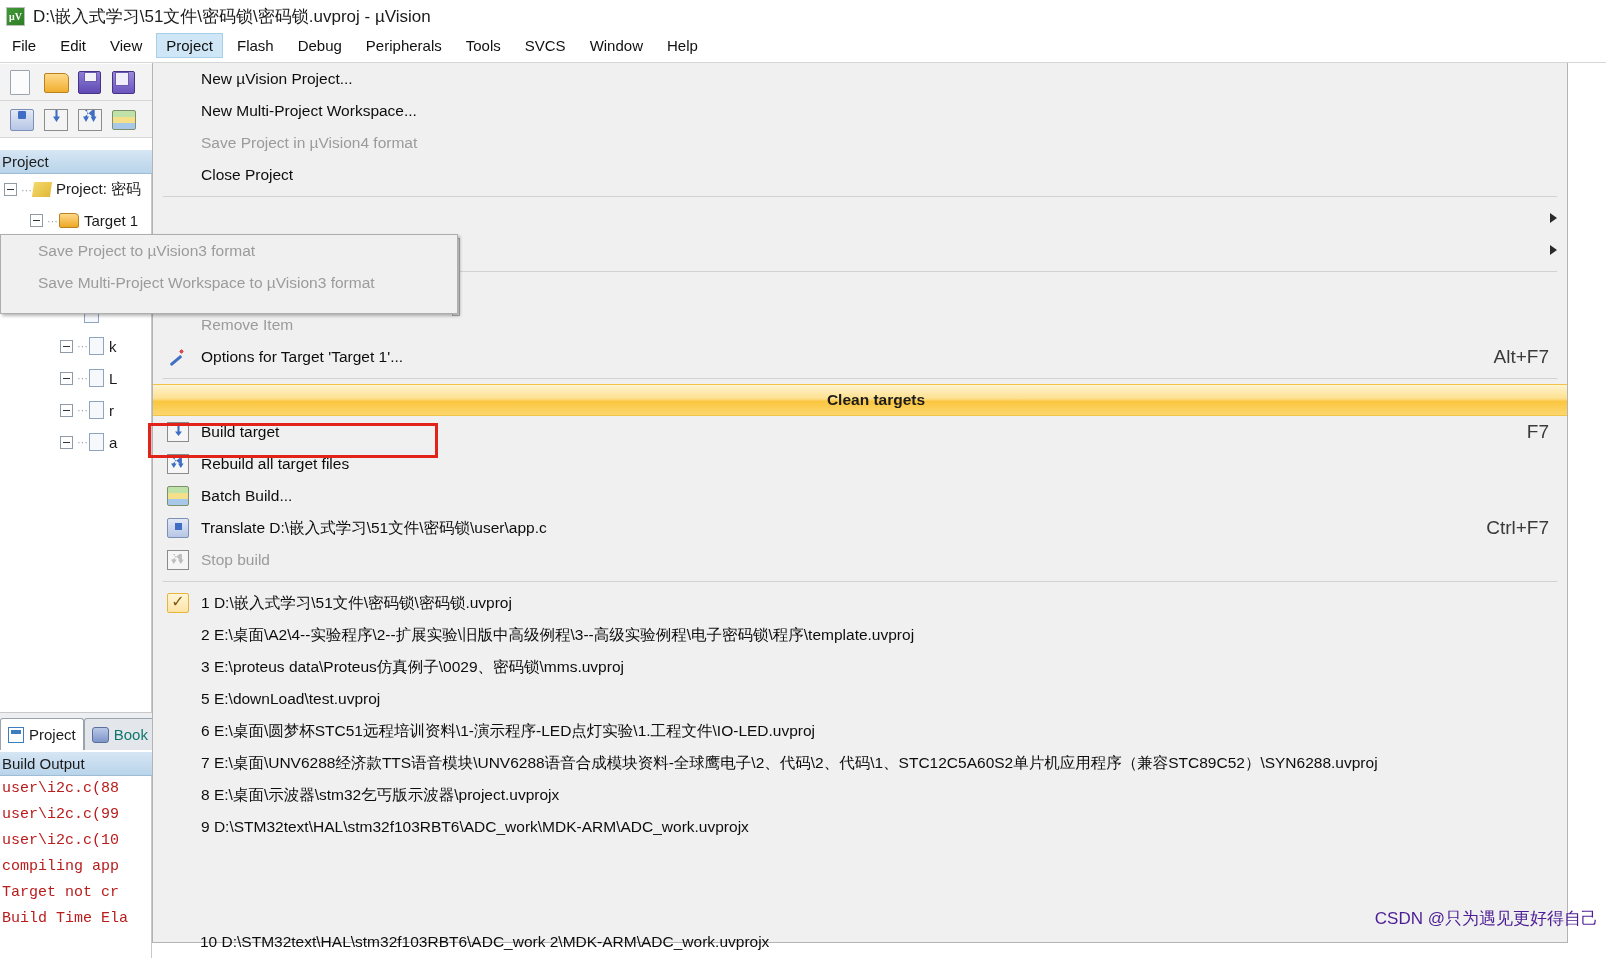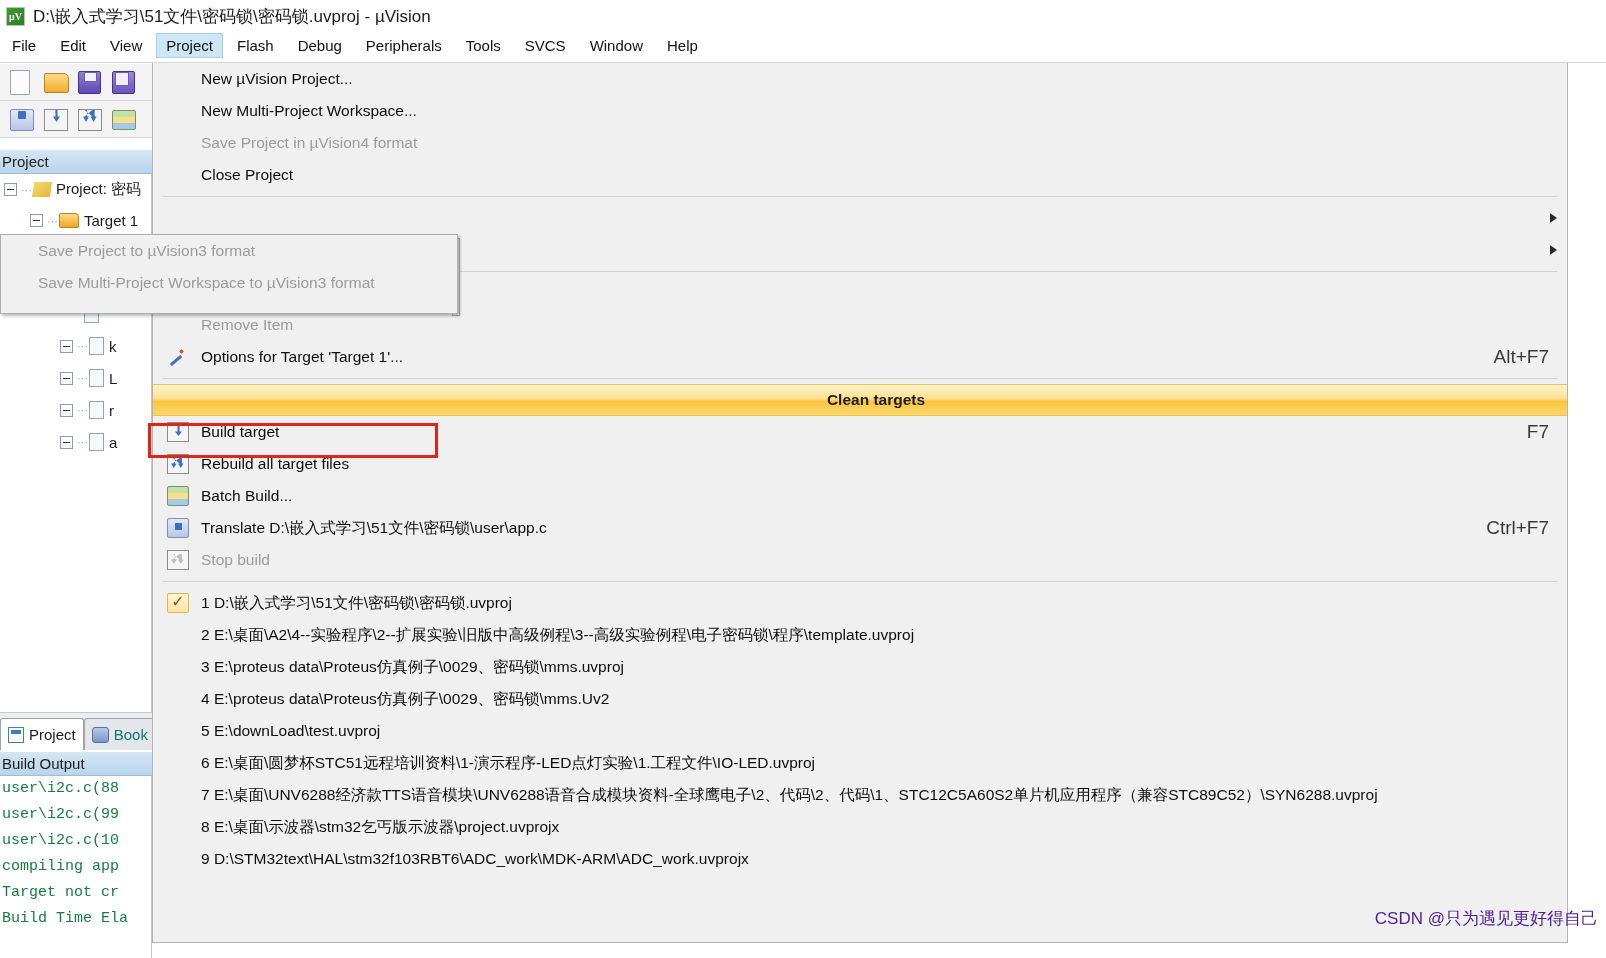--- a/index.html
+++ b/index.html
@@ -172,21 +172,21 @@
     background: linear-gradient(#ffd98a,#eda824);
     border: 1px solid #b9821f; border-radius: 2px 4px 2px 2px;
   }
   .ic-file {
     width: 15px; height: 18px; flex: 0 0 auto; margin-right: 5px;
     background: #f6f8fc; border: 1px solid #8fa4c0;
   }
 
   .bo-line {
     font-family: "Liberation Mono", "DejaVu Sans Mono", monospace;
-    font-size: 15px; color: #15803d; white-space: nowrap;
+    font-size: 15px; color: #b91c1c; white-space: nowrap;
     height: 26px; line-height: 26px; padding-left: 2px;
   }
 
   
   .tabstrip {
     position: absolute; left: 0; top: 712px; width: 152px; height: 38px;
     background: #eceef1; border-top: 1px solid #c8c8c8;
     display: flex; align-items: flex-end;
   }
   .tabstrip .tab {
@@ -549,23 +549,20 @@
         <span class="mi-icon mi-check"></span>
         <span>1 D:\嵌入式学习\51文件\密码锁\密码锁.uvproj</span>
       </div>
       <div class="menu-item">
         <span>2 E:\桌面\A2\4--实验程序\2--扩展实验\旧版中高级例程\3--高级实验例程\电子密码锁\程序\template.uvproj</span>
       </div>
       <div class="menu-item">
         <span>3 E:\proteus data\Proteus仿真例子\0029、密码锁\mms.uvproj</span>
       </div>
       <div class="menu-item">
-        <span>4 E:\proteus data\Proteus仿真例子\0029、密码锁\mms.Uv2</span>
-      </div>
-      <div class="menu-item">
         <span>5 E:\downLoad\test.uvproj</span>
       </div>
       <div class="menu-item">
         <span>6 E:\桌面\圆梦杯STC51远程培训资料\1-演示程序-LED点灯实验\1.工程文件\IO-LED.uvproj</span>
       </div>
       <div class="menu-item">
         <span>7 E:\桌面\UNV6288经济款TTS语音模块\UNV6288语音合成模块资料-全球鹰电子\2、代码\2、代码\1、STC12C5A60S2单片机应用程序（兼容STC89C52）\SYN6288.uvproj</span>
       </div>
       <div class="menu-item">
         <span>8 E:\桌面\示波器\stm32乞丐版示波器\project.uvprojx</span>
@@ -576,16 +573,19 @@
     </div>
 
   <div class="hl-redbox"></div>
 
   <div class="ghost-panel-stub"></div>
   <div class="ghost-panel">
     <div class="gitem">Save Project to µVision3 format</div>
     <div class="gitem">Save Multi-Project Workspace to µVision3 format</div>
   </div>
 
+  <div class="clip-bottom">
+    <div class="menu-item" style="height:32px;color:#0d0d0d;">10 D:\STM32text\HAL\stm32f103RBT6\ADC_work 2\MDK-ARM\ADC_work.uvprojx</div>
+  </div>
 
   <div class="watermark">CSDN @只为遇见更好得自己</div>
 
 </div>
 
 </body></html>

